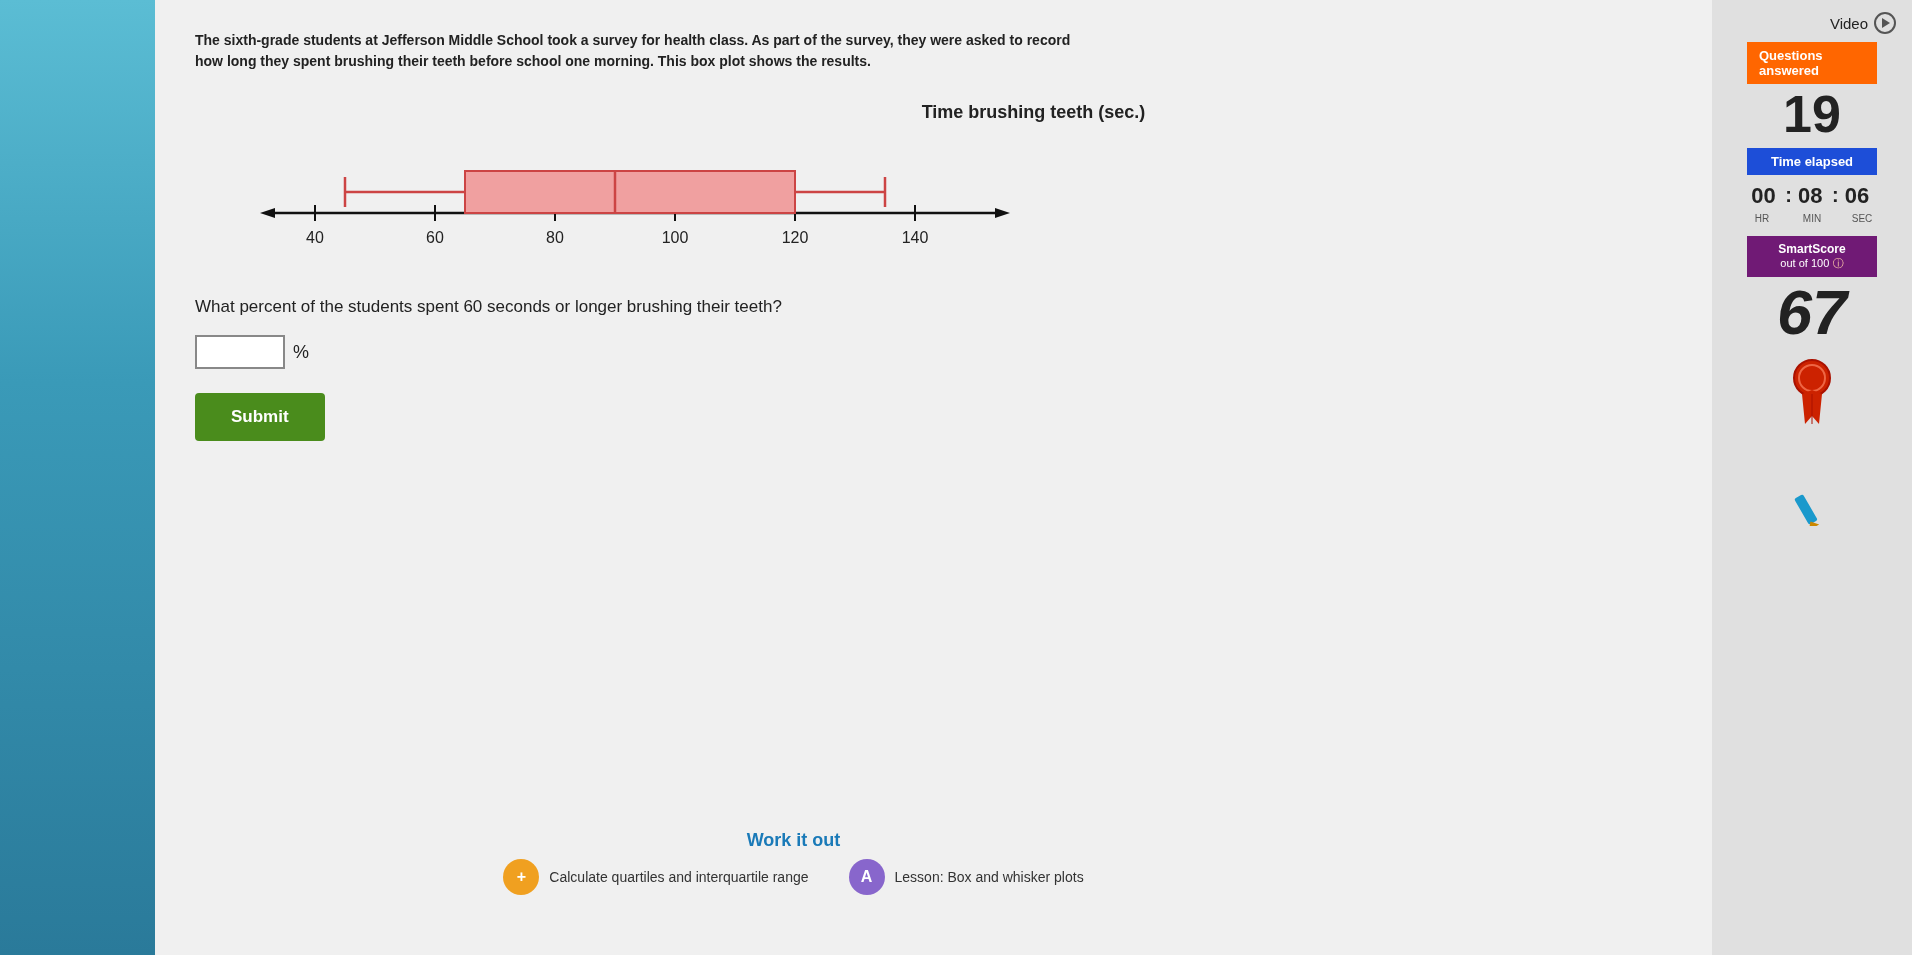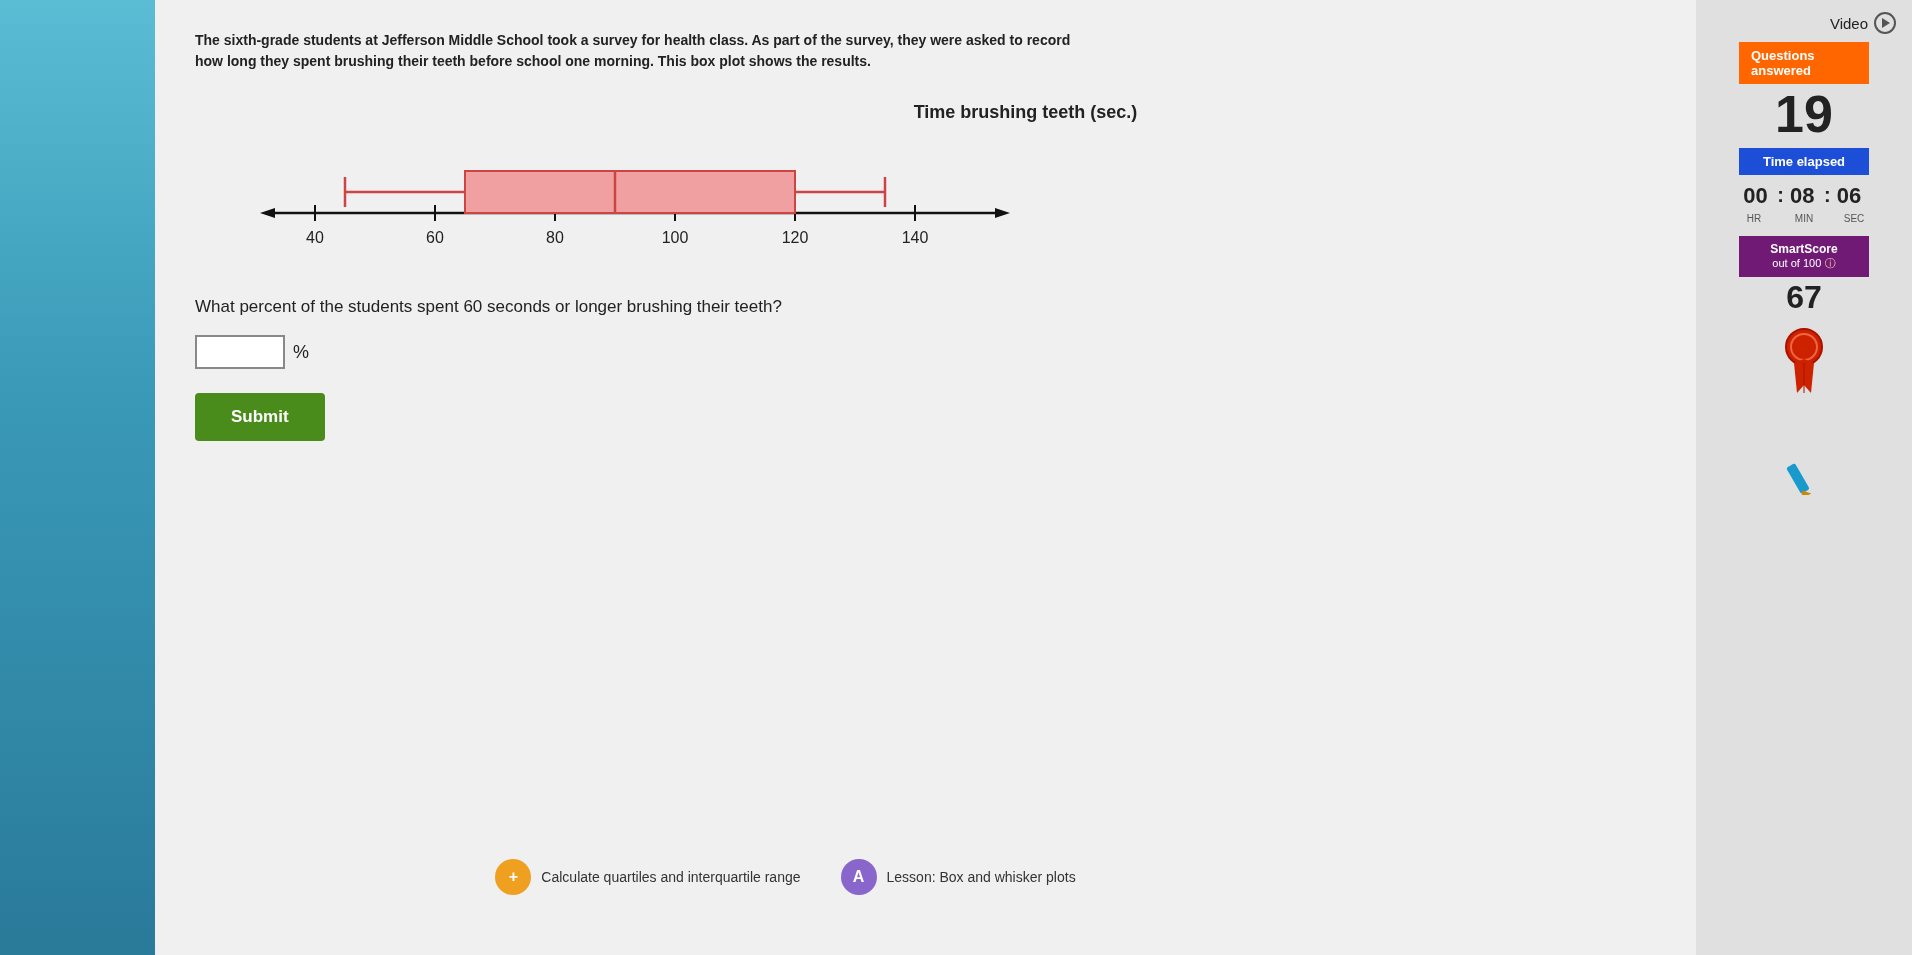--- a/index.html
+++ b/index.html
@@ -135,21 +135,21 @@
       display: flex;
       align-items: center;
       justify-content: center;
       color: white;
       font-size: 16px;
       font-weight: bold;
     }
 
     
     .right-panel {
-      width: 216px;
+      width: 200px;
       background: #e0e0e0;
       min-height: 955px;
       flex-shrink: 0;
       display: flex;
       flex-direction: column;
       align-items: center;
       padding-top: 0;
     }
 
     .video-btn {
@@ -249,25 +249,26 @@
       color: white;
       font-size: 12px;
       font-weight: bold;
       text-align: center;
       padding: 6px 12px;
       width: 130px;
       margin-bottom: 4px;
     }
 
     .smartscore-number {
-      font-size: 32px;
+      font-size: 63px;
       font-weight: bold;
       color: #222;
       line-height: 1;
       margin-bottom: 12px;
+      font-style: italic;
     }
 
     
     .colon-sep {
       font-size: 20px;
       font-weight: bold;
       color: #222;
       margin-bottom: 2px;
     }
   </style>
@@ -321,20 +322,21 @@
   <p class="question-label">What percent of the students spent 60 seconds or longer brushing their teeth?</p>
 
   <div class="answer-row">
     <input class="answer-input" type="text" placeholder="" style="">
     <span class="percent-label">%</span>
   </div>
 
   <button class="submit-btn">Submit</button>
 
   <div class="bottom-section">
+    <div class="work-it-out">Work it out</div>
     <div class="help-links">
       <div class="help-link-item">
         <div class="help-icon">+</div>
         <span>Calculate quartiles and interquartile range</span>
       </div>
       <div class="help-link-item">
         <div class="help-icon" style="background:#8866cc;">A</div>
         <span>Lesson: Box and whisker plots</span>
       </div>
     </div>

